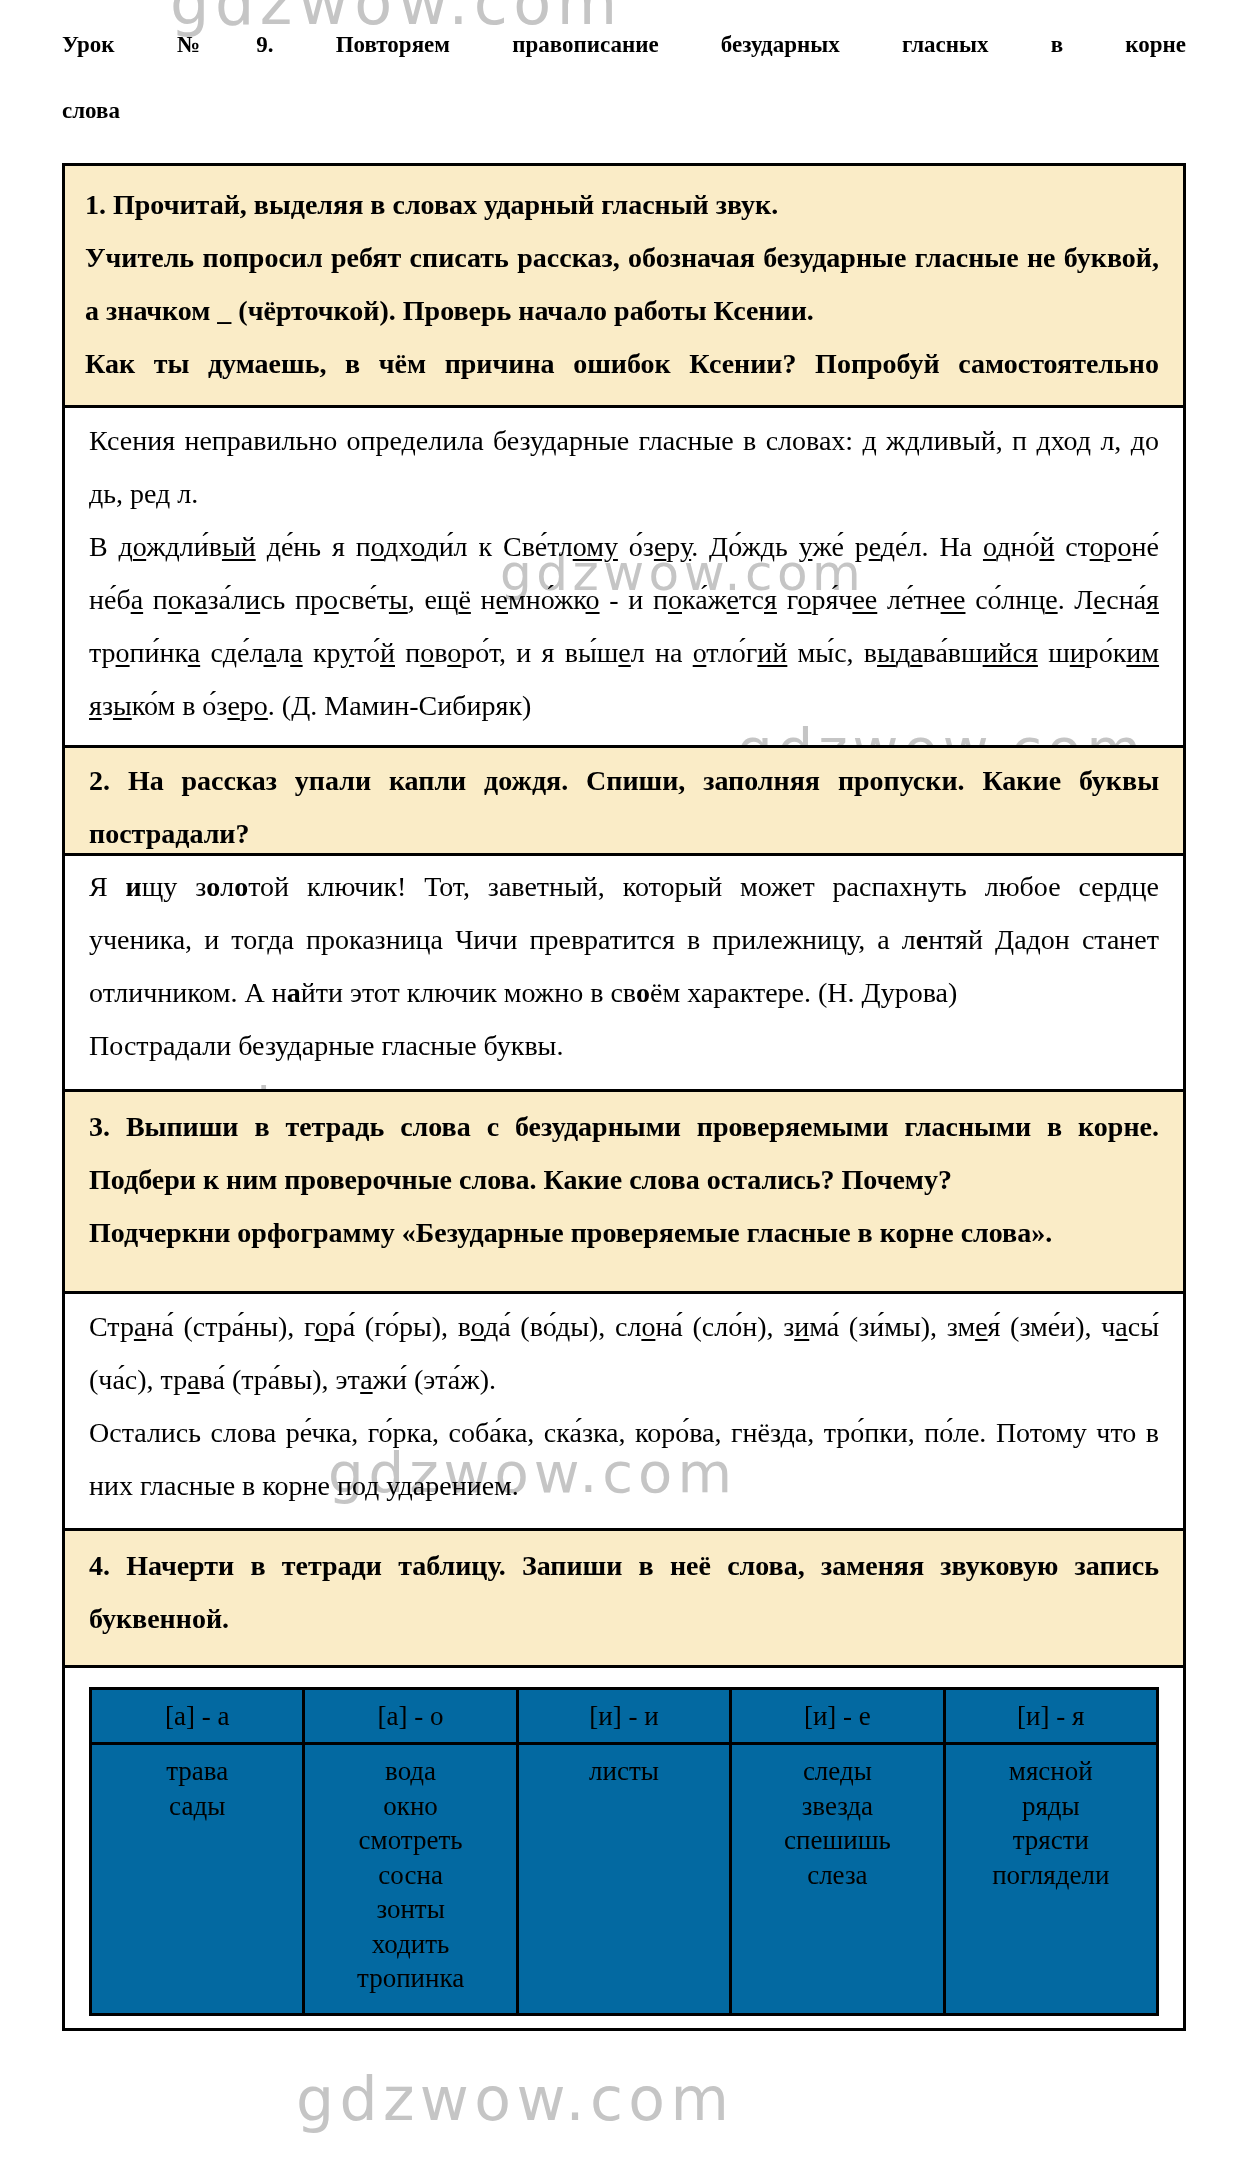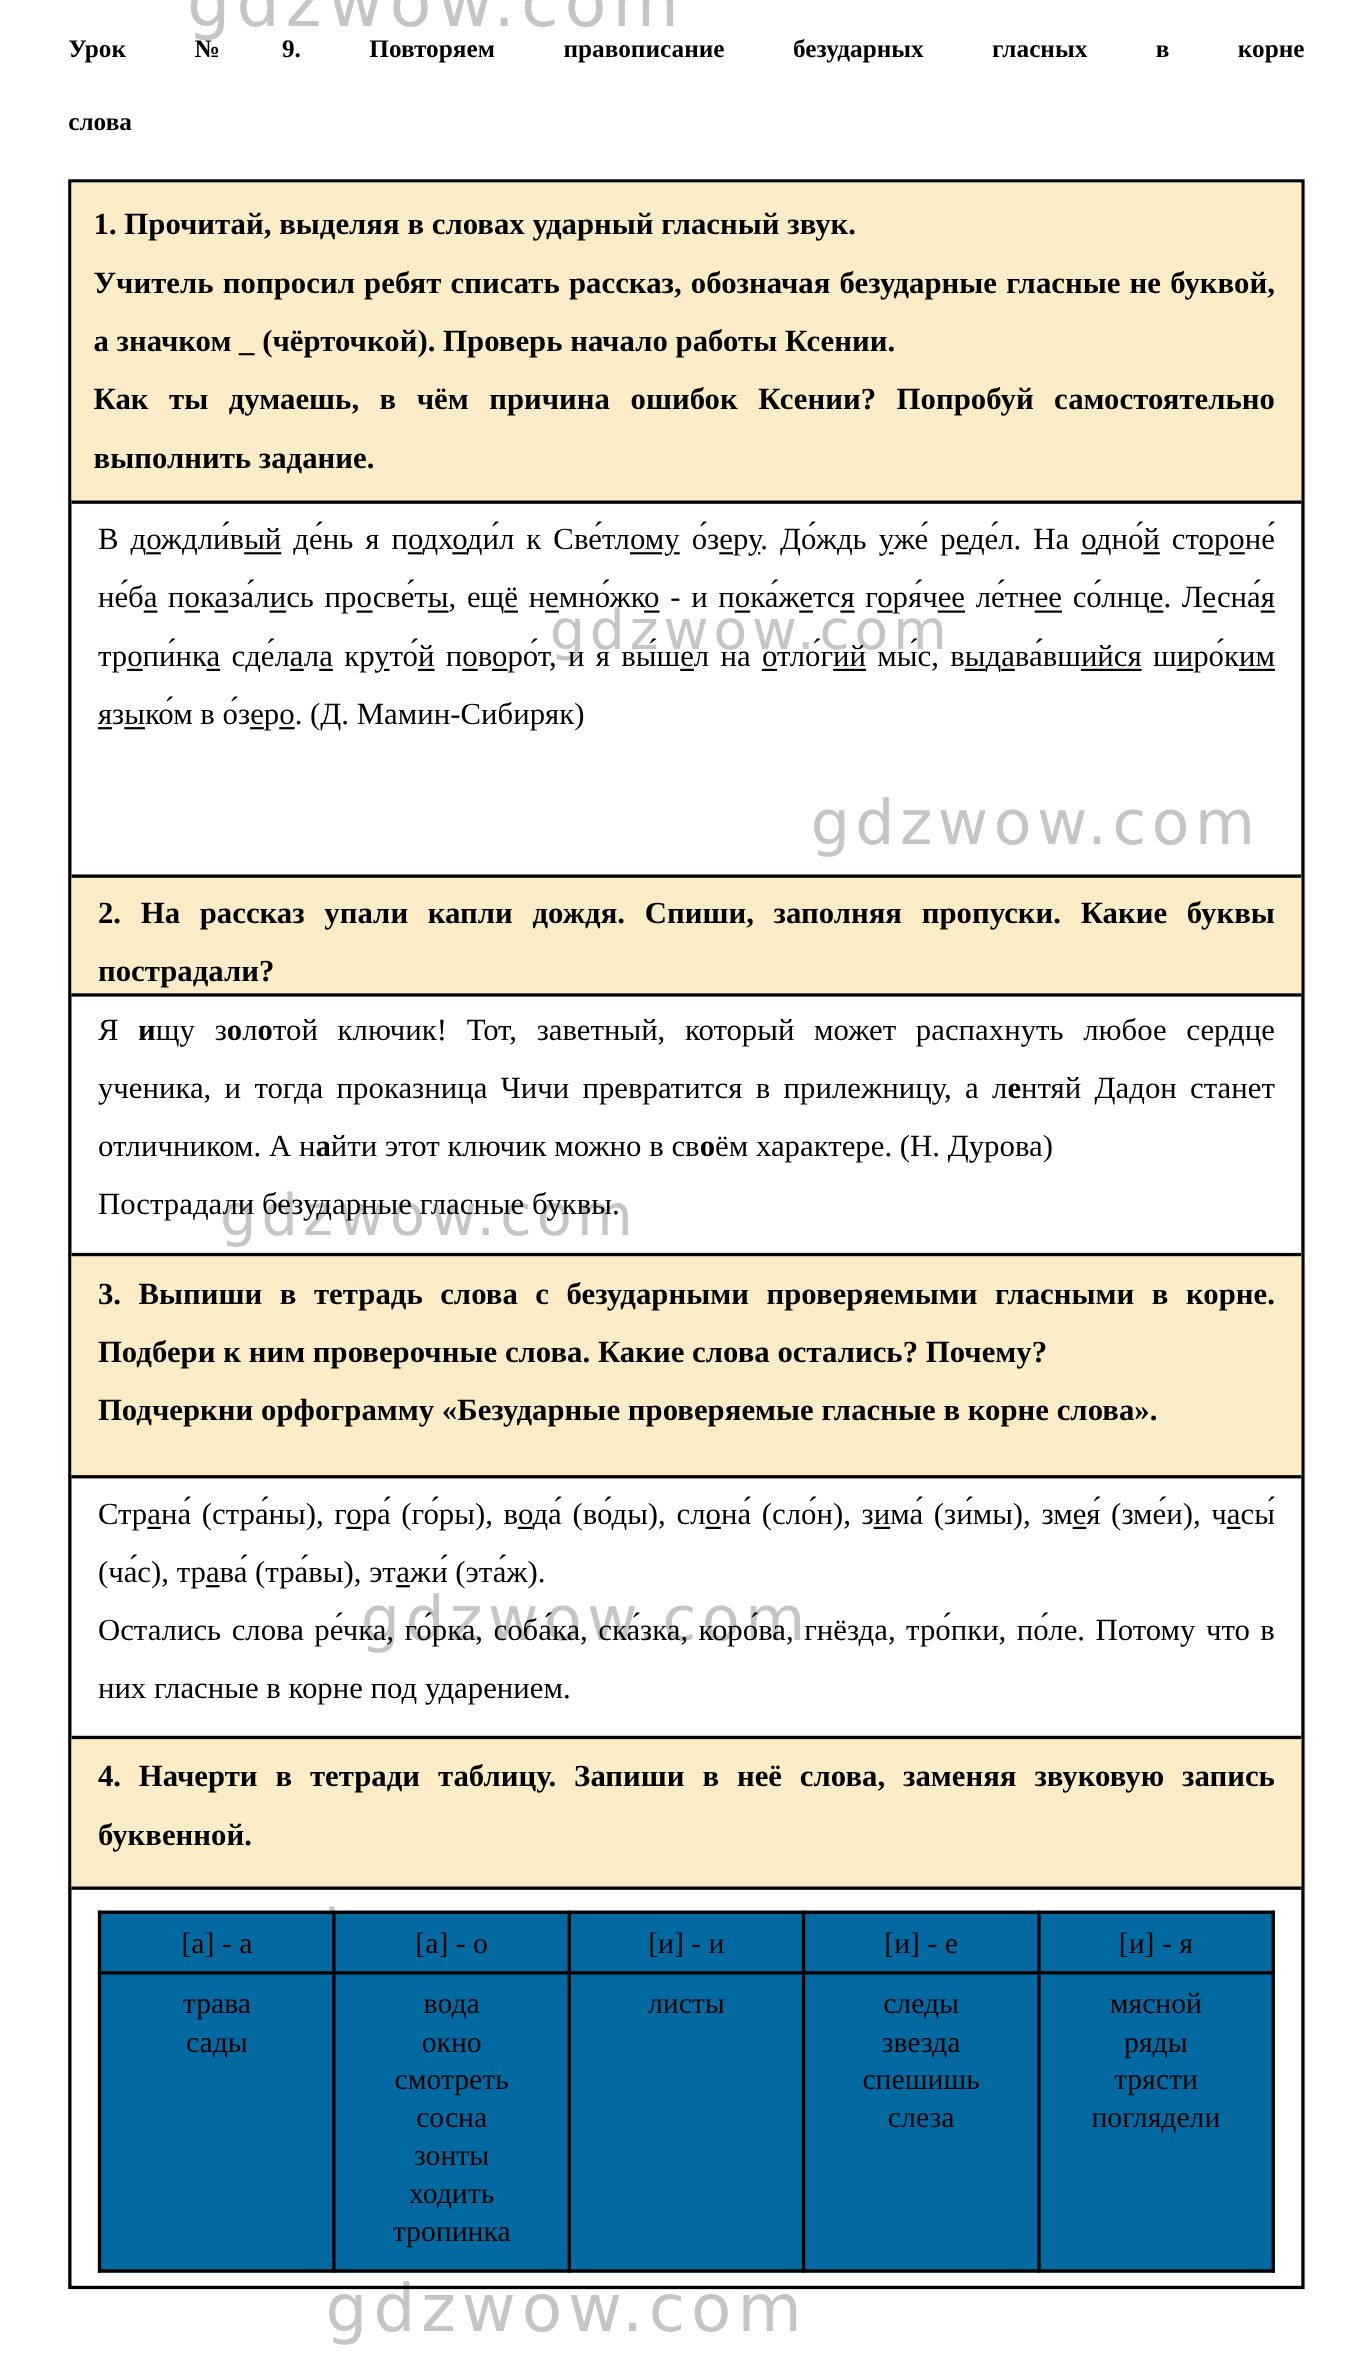--- a/index.html
+++ b/index.html
@@ -9,21 +9,21 @@
          font-size:23px;font-weight:bold;line-height:66px;}
   .title .l1{text-align:justify;text-align-last:justify;}
   
   .doc{position:absolute;left:62px;top:163px;width:1124px;
        border:3px solid #000;box-sizing:border-box;background:#fff;}
   .sec{box-sizing:border-box;padding:0 24px;overflow:hidden;position:relative;z-index:2;}
   .sec + .sec{border-top:3px solid #000;}
   .task{background:#faecc7;font-weight:bold;}
   .sec p{margin:0;font-size:28px;line-height:53px;text-align:justify;}
   .stretch{text-align-last:justify;}
-  #task1{height:289px;padding-top:12px;padding-left:20px;}
+  #task1{height:239px;padding-top:12px;padding-left:20px;}
   #answer1{height:340px;padding-top:6px;}
   #task2{height:108px;padding-top:6px;}
   #answer2{height:236px;padding-top:4px;}
   #task3{height:202px;padding-top:8px;}
   #answer3{height:237px;padding-top:6px;}
   #task4{height:137px;padding-top:8px;}
   #tablesec{height:363px;padding-top:19px;}
   u{text-underline-offset:3px;}
   
   table.snd{width:100%;border-collapse:collapse;border:3px solid #0f172a;
@@ -57,20 +57,21 @@
 
 <div class="doc">
 
   <div class="sec task" id="task1">
     <p>1. Прочитай, выделяя в словах ударный гласный звук.</p>
     <p>Учитель попросил ребят списать рассказ, обозначая безударные гласные не буквой, а значком _ (чёрточкой). Проверь начало работы Ксении.</p>
     <p>Как ты думаешь, в чём причина ошибок Ксении? Попробуй самостоятельно выполнить задание.</p>
   </div>
 
   <div class="sec" id="answer1">
+    <p>Ксения неправильно определила безударные гласные в словах: д ждливый, п дход л, до дь, ред л.</p>
     <p>В д<u>о</u>ждли́в<u>ый</u> де́нь я п<u>о</u>дх<u>о</u>ди́л к Све́тл<u>ому</u> о́з<u>е</u>р<u>у</u>. До́ждь <u>у</u>же́ р<u>е</u>де́л. На <u>о</u>дно́<u>й</u> ст<u>о</u>р<u>о</u>не́ не́б<u>а</u> п<u>о</u>к<u>а</u>за́л<u>и</u>сь пр<u>о</u>све́т<u>ы</u>, ещ<u>ё</u> н<u>е</u>мно́жк<u>о</u> - и п<u>о</u>ка́ж<u>е</u>тс<u>я</u> г<u>о</u>ря́ч<u>ее</u> ле́тн<u>ее</u> со́лнц<u>е</u>. Л<u>е</u>сна́<u>я</u> тр<u>о</u>пи́нк<u>а</u> сде́л<u>а</u>л<u>а</u> кр<u>у</u>то́<u>й</u> п<u>о</u>в<u>о</u>ро́т, и я вы́ш<u>е</u>л на <u>о</u>тло́г<u>ий</u> мы́с, в<u>ы</u>д<u>а</u>ва́вш<u>ийся</u> ш<u>и</u>ро́к<u>им</u> <u>я</u>з<u>ы</u>ко́м в о́з<u>е</u>р<u>о</u>. (Д. Мамин-Сибиряк)</p>
   </div>
 
   <div class="sec task" id="task2">
     <p>2. На рассказ упали капли дождя. Спиши, заполняя пропуски. Какие буквы пострадали?</p>
   </div>
 
   <div class="sec" id="answer2">
     <p>Я <b>и</b>щу з<b>о</b>л<b>о</b>той ключик! Тот, заветный, который может распахнуть любое сердце ученика, и тогда проказница Чичи превратится в прилежницу, а л<b>е</b>нтяй Дадон станет отличником. А н<b>а</b>йти этот ключик можно в св<b>о</b>ём характере. (Н. Дурова)</p>
     <p>Пострадали безударные гласные буквы.</p>

